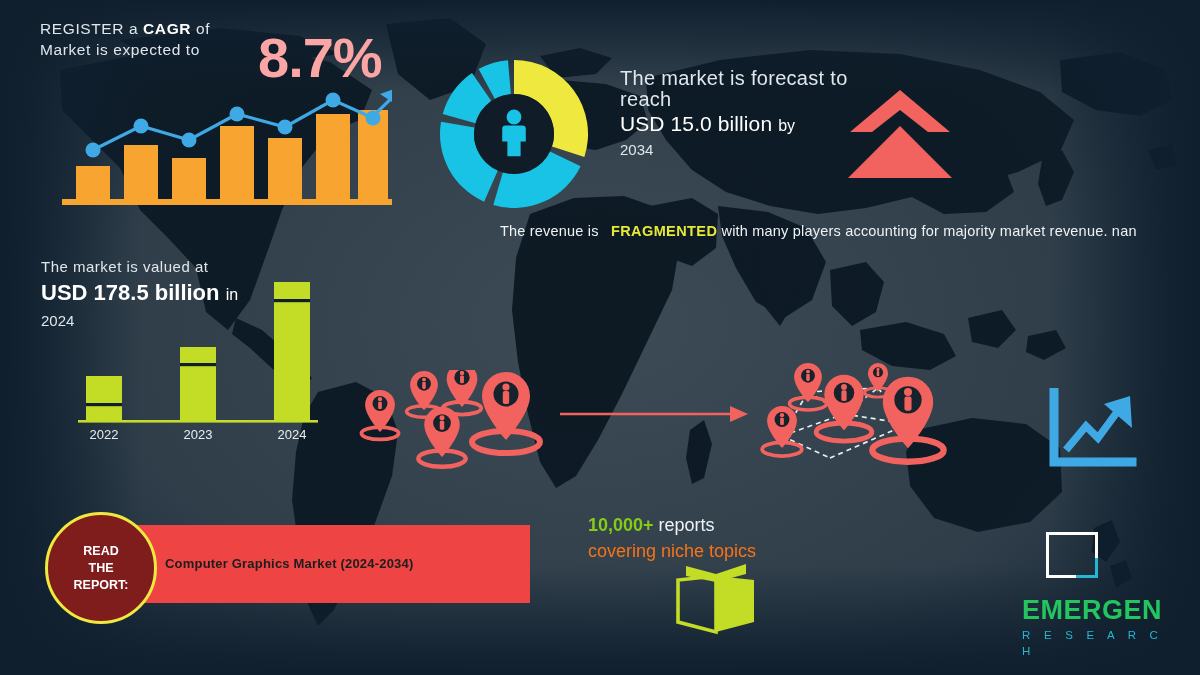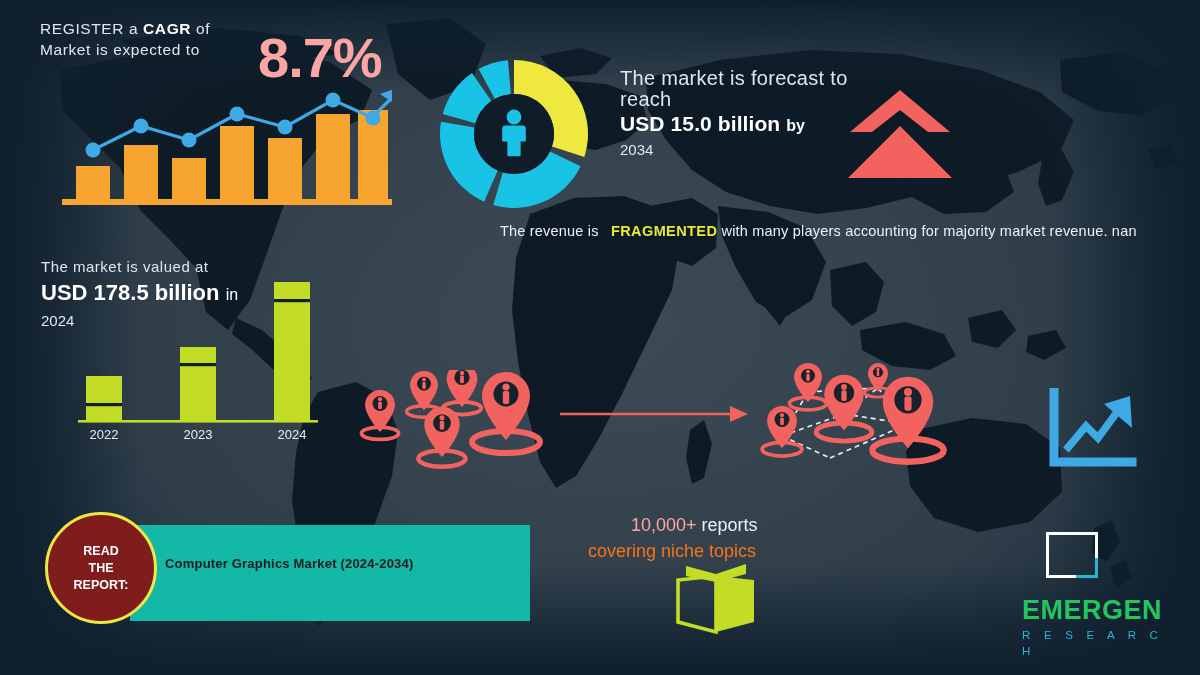--- a/index.html
+++ b/index.html
@@ -29,41 +29,41 @@
   .cagr-line{font-size:15.5px;letter-spacing:.6px;color:#dfe6ec;line-height:21px;}
   .cagr-line b{font-weight:700;color:#ffffff;}
   .cagr-value{
     position:absolute;left:218px;top:12px;
     font-size:56px;font-weight:700;color:#fca5a5;letter-spacing:-1px;line-height:56px;
   }
 
   .forecast-block{left:620px;top:68px;width:250px;}
   .forecast-small{font-size:20px;color:#dfe6ec;line-height:21px;letter-spacing:.3px;}
   .forecast-big{font-size:21px;font-weight:700;color:#ffffff;line-height:27px;letter-spacing:.1px;}
-  .forecast-big span{font-size:16px;font-weight:700;margin-top:28px;}
+  .forecast-big span{font-size:16px;font-weight:400;margin-top:28px;}
   .forecast-year{font-size:15px;color:#dfe6ec;line-height:21px;}
 
   .frag-block{left:500px;top:220px;width:640px;}
   .frag-text{font-size:14.5px;color:#eef2f5;line-height:23px;letter-spacing:.2px;}
   .frag-text b{color:#e8e936;font-weight:700;letter-spacing:.4px;padding-left:8px;}
 
   .valued-block{left:41px;top:256px;width:300px;}
   .valued-small{font-size:15px;color:#dfe6ec;line-height:22px;letter-spacing:.5px;}
   .valued-big{font-size:22px;font-weight:700;color:#ffffff;line-height:30px;}
   .valued-big span{font-size:16px;font-weight:400;}
   .valued-year{font-size:15px;color:#dfe6ec;line-height:22px;}
 
   .reports-block{left:588px;top:512px;width:230px;}
   .reports-l1{font-size:18px;color:#eef2f5;line-height:26px;}
-  .reports-l1 b{font-weight:400;color:#fca5a5;margin-left:43px;}
+  .reports-l1 b{font-weight:700;color:#84cc16;}
   .reports-l2{font-size:18px;color:#f97316;line-height:26px;}
 
   
   .banner-bar{
-    left:130px;top:525px;width:400px;height:96px;background:#14b8a6;
+    left:130px;top:525px;width:400px;height:78px;background:#ef4444;
   }
   .banner-title{
     position:absolute;left:35px;top:31px;
     font-size:13px;font-weight:700;color:#1d1d1d;letter-spacing:.2px;
   }
   .banner-circle{
     left:45px;top:512px;width:112px;height:112px;border-radius:50%;
     background:#7f1d1d;border:3px solid #efe83f;box-sizing:border-box;
   }
   .banner-circle-txt{

